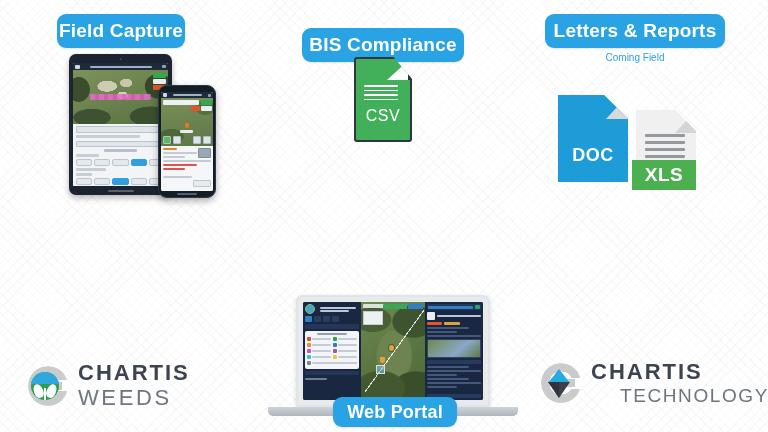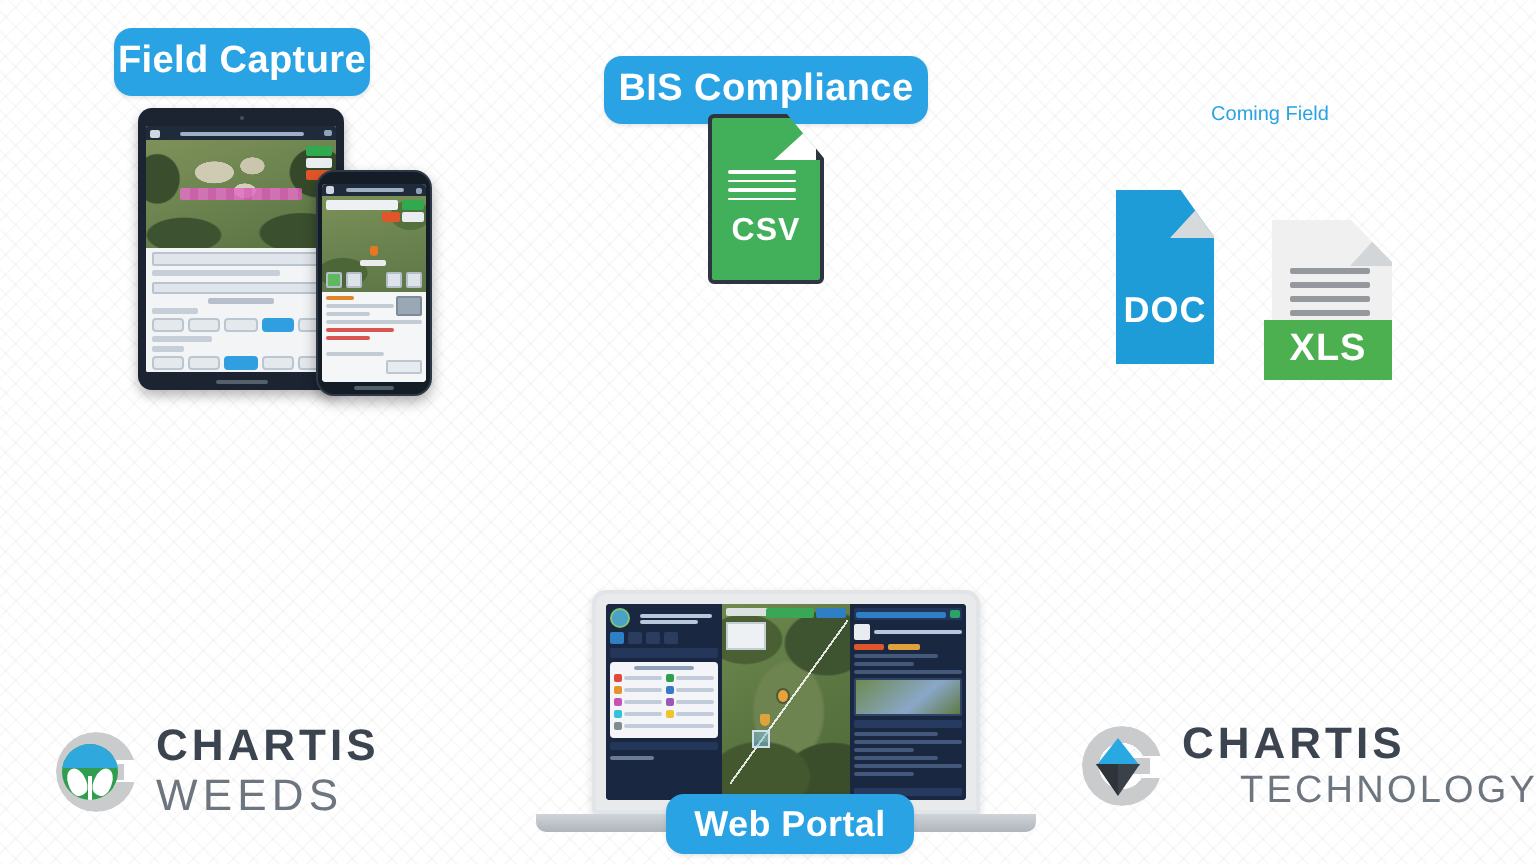--- a/index.html
+++ b/index.html
@@ -180,24 +180,24 @@
     width:58px;height:85px;position:relative;
     background:#42b05a;border:2px solid #2e3440;border-radius:3px;box-sizing:border-box;
     clip-path:polygon(0 0, 68% 0, 100% 26%, 100% 100%, 0 100%);
   }
   #csv{left:354px;top:57px;}
   #csv .fold{position:absolute;right:0;top:0;width:21px;height:21px;
     background:#ffffff;clip-path:polygon(0 0, 100% 100%, 0 100%);
     transform:scaleX(-1);border-left:2px solid #2e3440;}
   #csv .lines{position:absolute;left:8px;top:26px;width:34px;}
   #csv .lines i{display:block;height:1.5px;background:#ffffff;margin-bottom:3px;border-radius:1px;}
-  #csv .lbl{position:absolute;left:0;right:0;top:48px;text-align:center;color:#ffffff;font-size:16px;font-weight:bold;letter-spacing:.5px;}
+  #csv .lbl{position:absolute;left:0;right:0;top:48px;text-align:center;color:#ffffff;font-size:16px;font-weight:normal;letter-spacing:.5px;}
 
   #doc{left:558px;top:95px;}
-  .doc-shape{width:49px;height:87px;position:relative;background:#1e9cd7;
+  .doc-shape{width:70px;height:87px;position:relative;background:#1e9cd7;
     clip-path:polygon(0 0, 66% 0, 100% 27%, 100% 100%, 0 100%);}
   #doc .fold{position:absolute;right:0;top:0;width:22px;height:24px;background:#d6dadd;
     clip-path:polygon(0 0, 100% 100%, 0 100%);transform:scaleX(-1);}
   #doc .lbl{position:absolute;left:0;right:0;bottom:16px;text-align:center;color:#ffffff;font-size:18px;font-weight:bold;letter-spacing:.5px;}
 
   #xls{left:636px;top:110px;}
   .xls-shape{width:60px;height:78px;position:relative;background:#f0f0f0;
     clip-path:polygon(0 0, 66% 0, 100% 27%, 100% 100%, 0 100%);}
   #xls .fold{position:absolute;right:0;top:0;width:21px;height:23px;background:#d3d6d9;
     clip-path:polygon(0 0, 100% 100%, 0 100%);transform:scaleX(-1);}
@@ -328,20 +328,21 @@
       <div class="lines">
         <i></i>
           <i></i>
           <i></i>
           <i></i>
       </div>
       <div class="lbl">CSV</div>
     </div>
   </div>
 
+  <div class="pill" id="pill-letters">Letters &amp; Reports</div>
   <div class="coming-soon">Coming Field</div>
 
   <div class="fileicon" id="doc">
     <div class="doc-shape">
       <div class="fold"></div>
       <div class="lbl">DOC</div>
     </div>
   </div>
 
   <div class="fileicon" id="xls">

